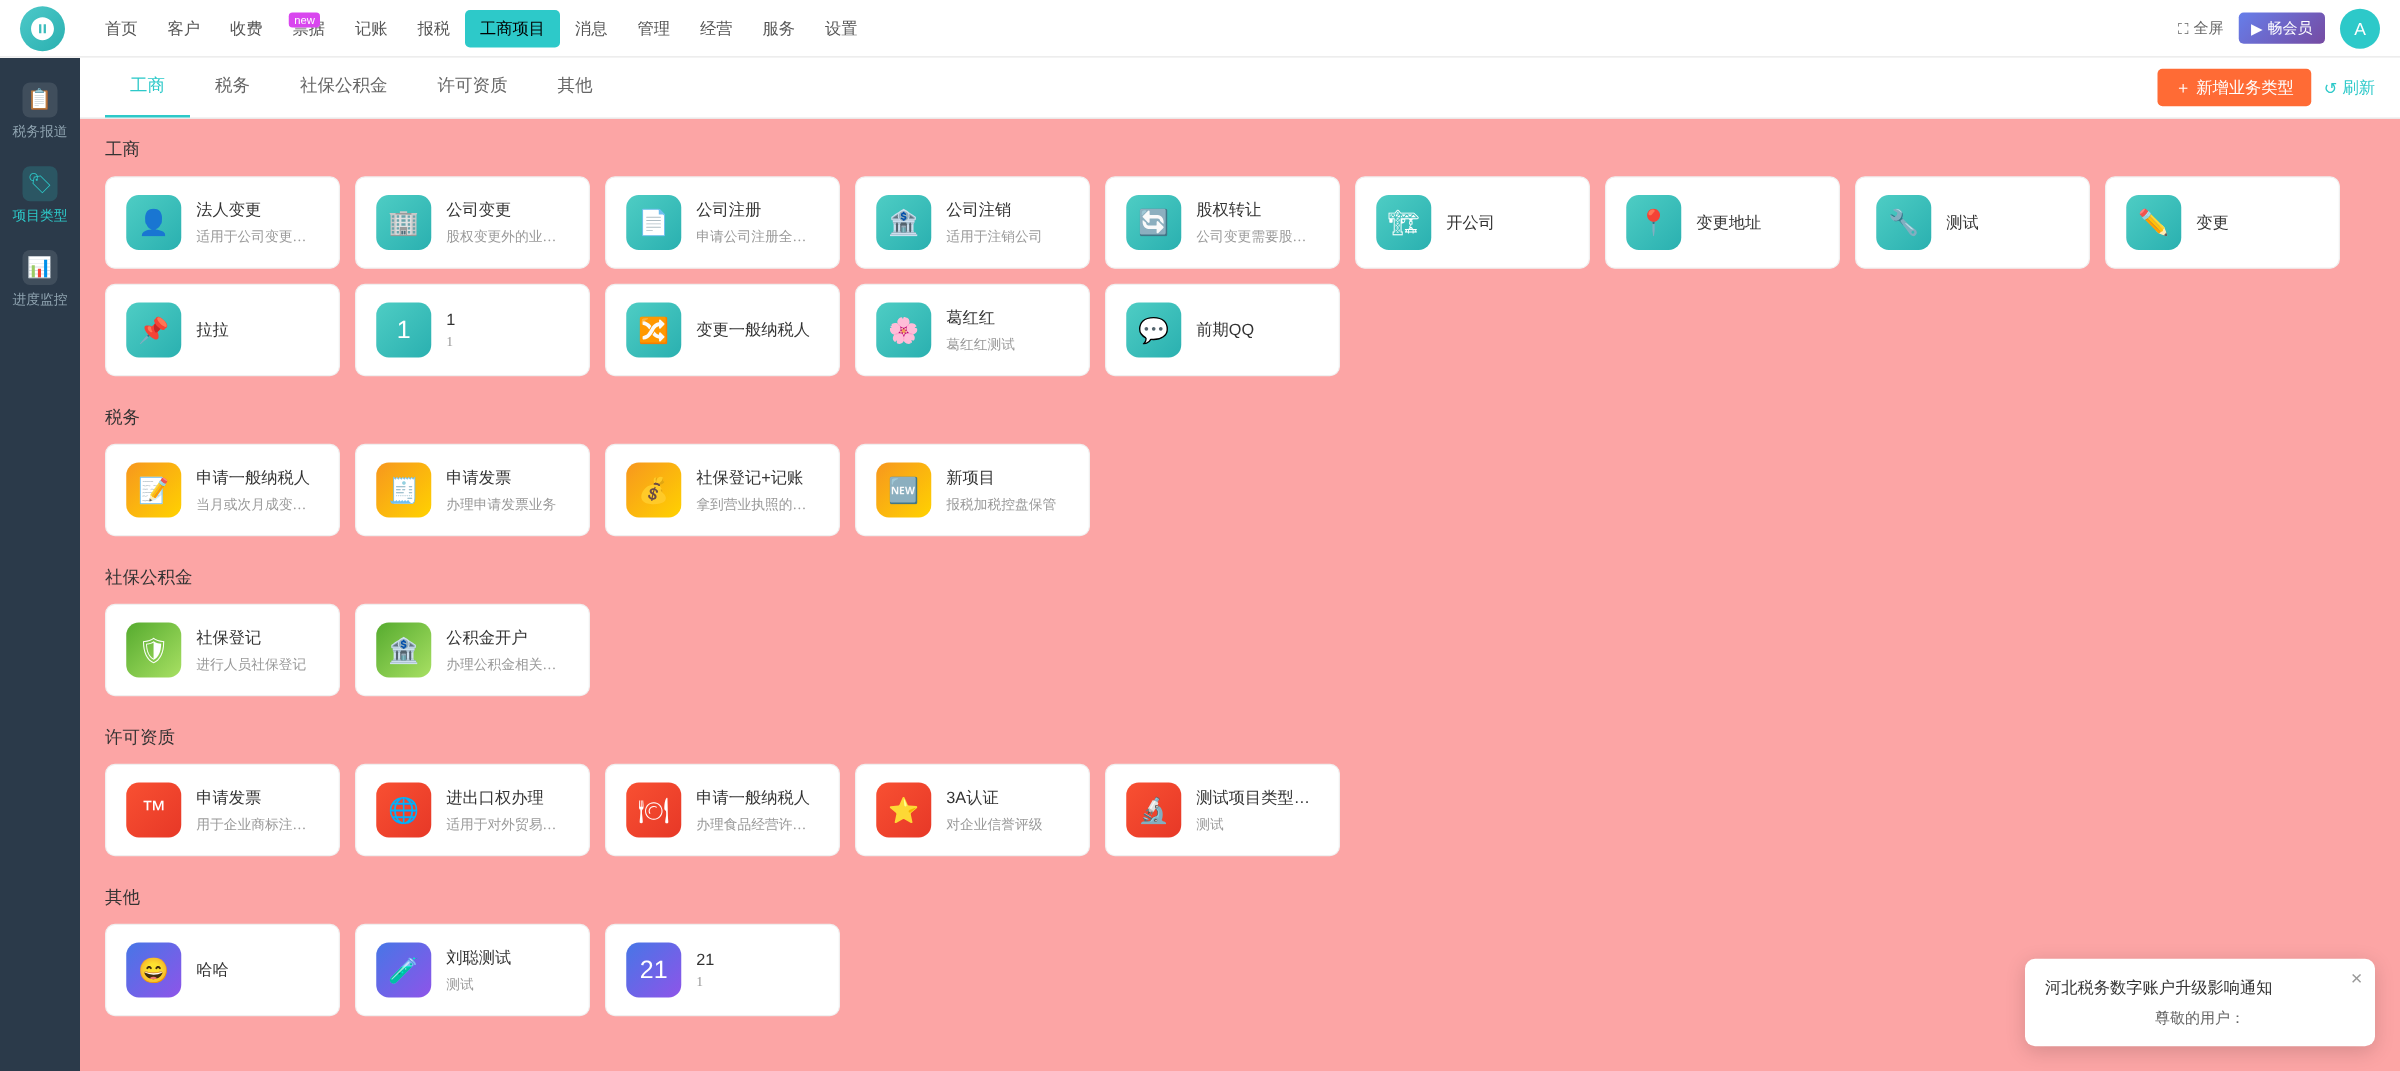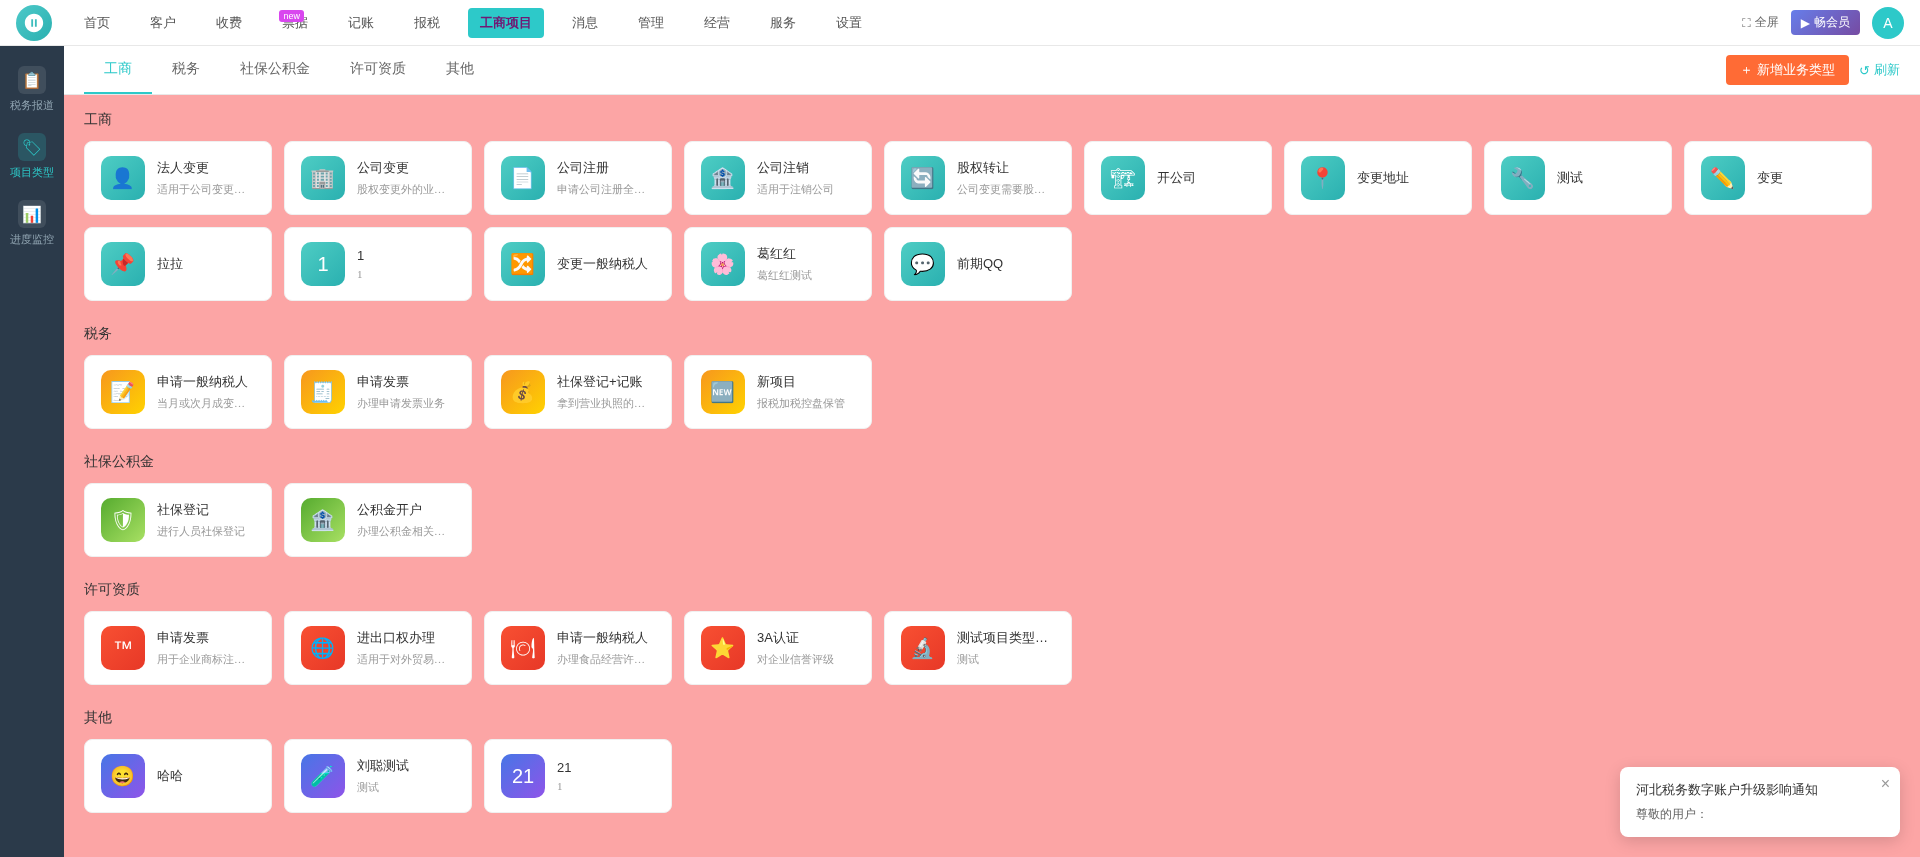--- a/index.html
+++ b/index.html
@@ -19,35 +19,34 @@
     }
     .nav-logo {
       width: 36px; height: 36px;
       background: linear-gradient(135deg, #4dc9c9, #2ab0b0);
       border-radius: 50%;
       display: flex; align-items: center; justify-content: center;
       margin-right: 20px;
       flex-shrink: 0;
     }
     .nav-logo svg { width: 22px; height: 22px; }
-    .nav-items { display: flex; align-items: center; gap: 16px; flex: 1; }
+    .nav-items { display: flex; align-items: center; gap: 0; flex: 1; }
     .nav-item {
       padding: 6px 12px;
       font-size: 13px;
       color: #555;
       cursor: pointer;
       border-radius: 4px;
       white-space: nowrap;
       position: relative;
     }
     .nav-item.active {
       background: #2dc9c9;
-      color: #701a75;
+      color: #000000;
       border-radius: 4px;
-      font-weight: bold;
     }
     .nav-badge {
       position: absolute;
       top: 2px; right: 16px;
       background: #d946ef;
       color: #fff;
       font-size: 9px;
       padding: 1px 4px;
       border-radius: 3px;
     }
@@ -223,21 +222,21 @@
       color: #333;
     }
     .notif-close {
       position: absolute;
       top: 8px; right: 10px;
       cursor: pointer;
       color: #999;
       font-size: 16px;
     }
     .notif-title { font-size: 13px; color: #333; margin-bottom: 6px; font-weight: 400; }
-    .notif-body { color: #666; font-size: 12px; line-height: 1.5; }
+    .notif-body { color: #666; font-size: 12px; line-height: 1.5; text-align: center; }
   </style>
 </head>
 <body>
 
 <nav class="top-nav">
   <div class="nav-logo">
     <svg viewBox="0 0 24 24" fill="none" xmlns="http://www.w3.org/2000/svg">
       <path d="M12 2C6.48 2 2 6.48 2 12s4.48 10 10 10 10-4.48 10-10S17.52 2 12 2zm-1 14H9V8h2v8zm4 0h-2V8h2v8z" fill="white"></path>
     </svg>
   </div>

